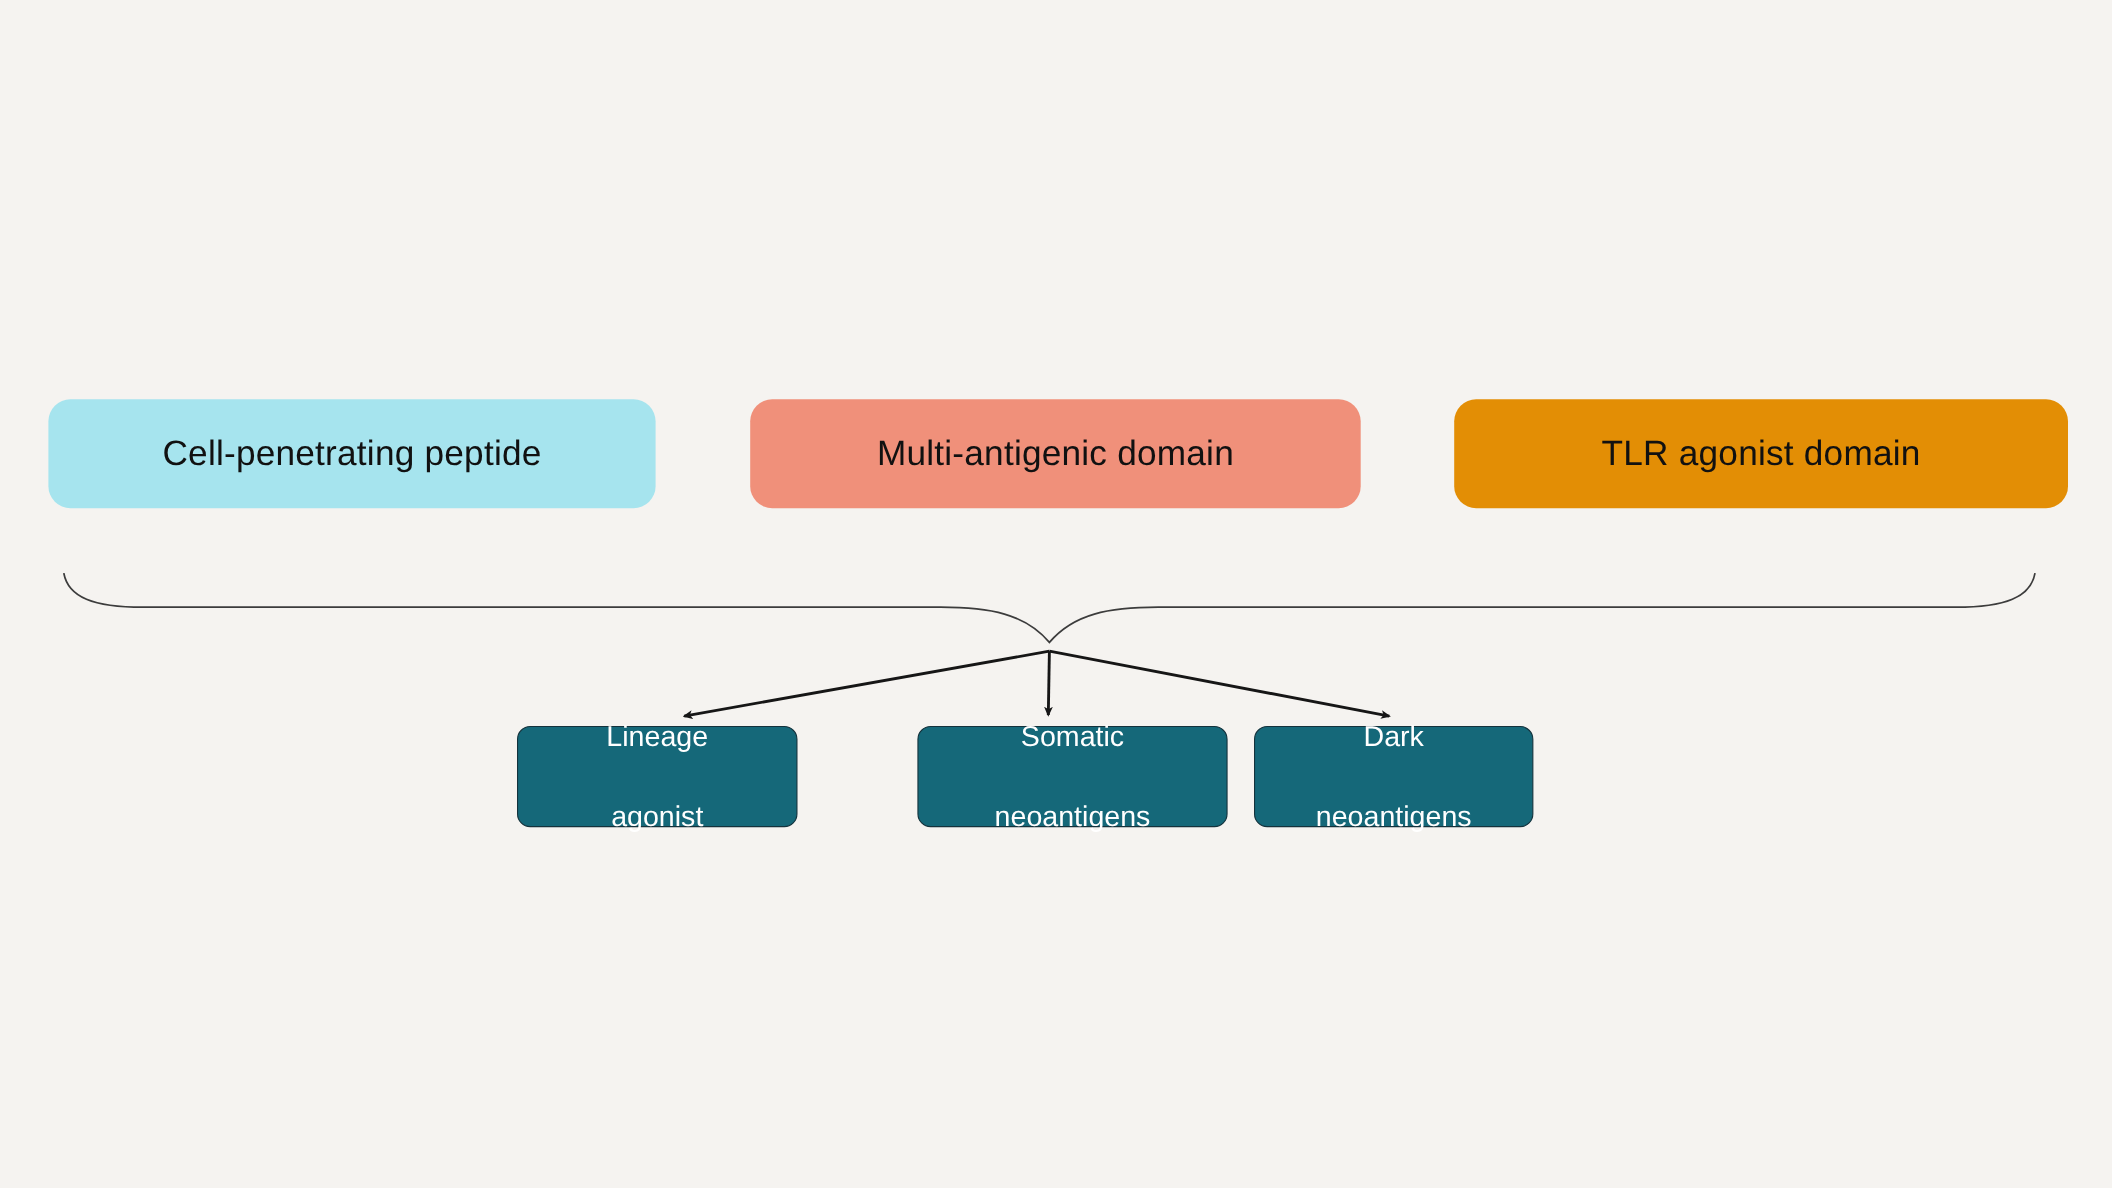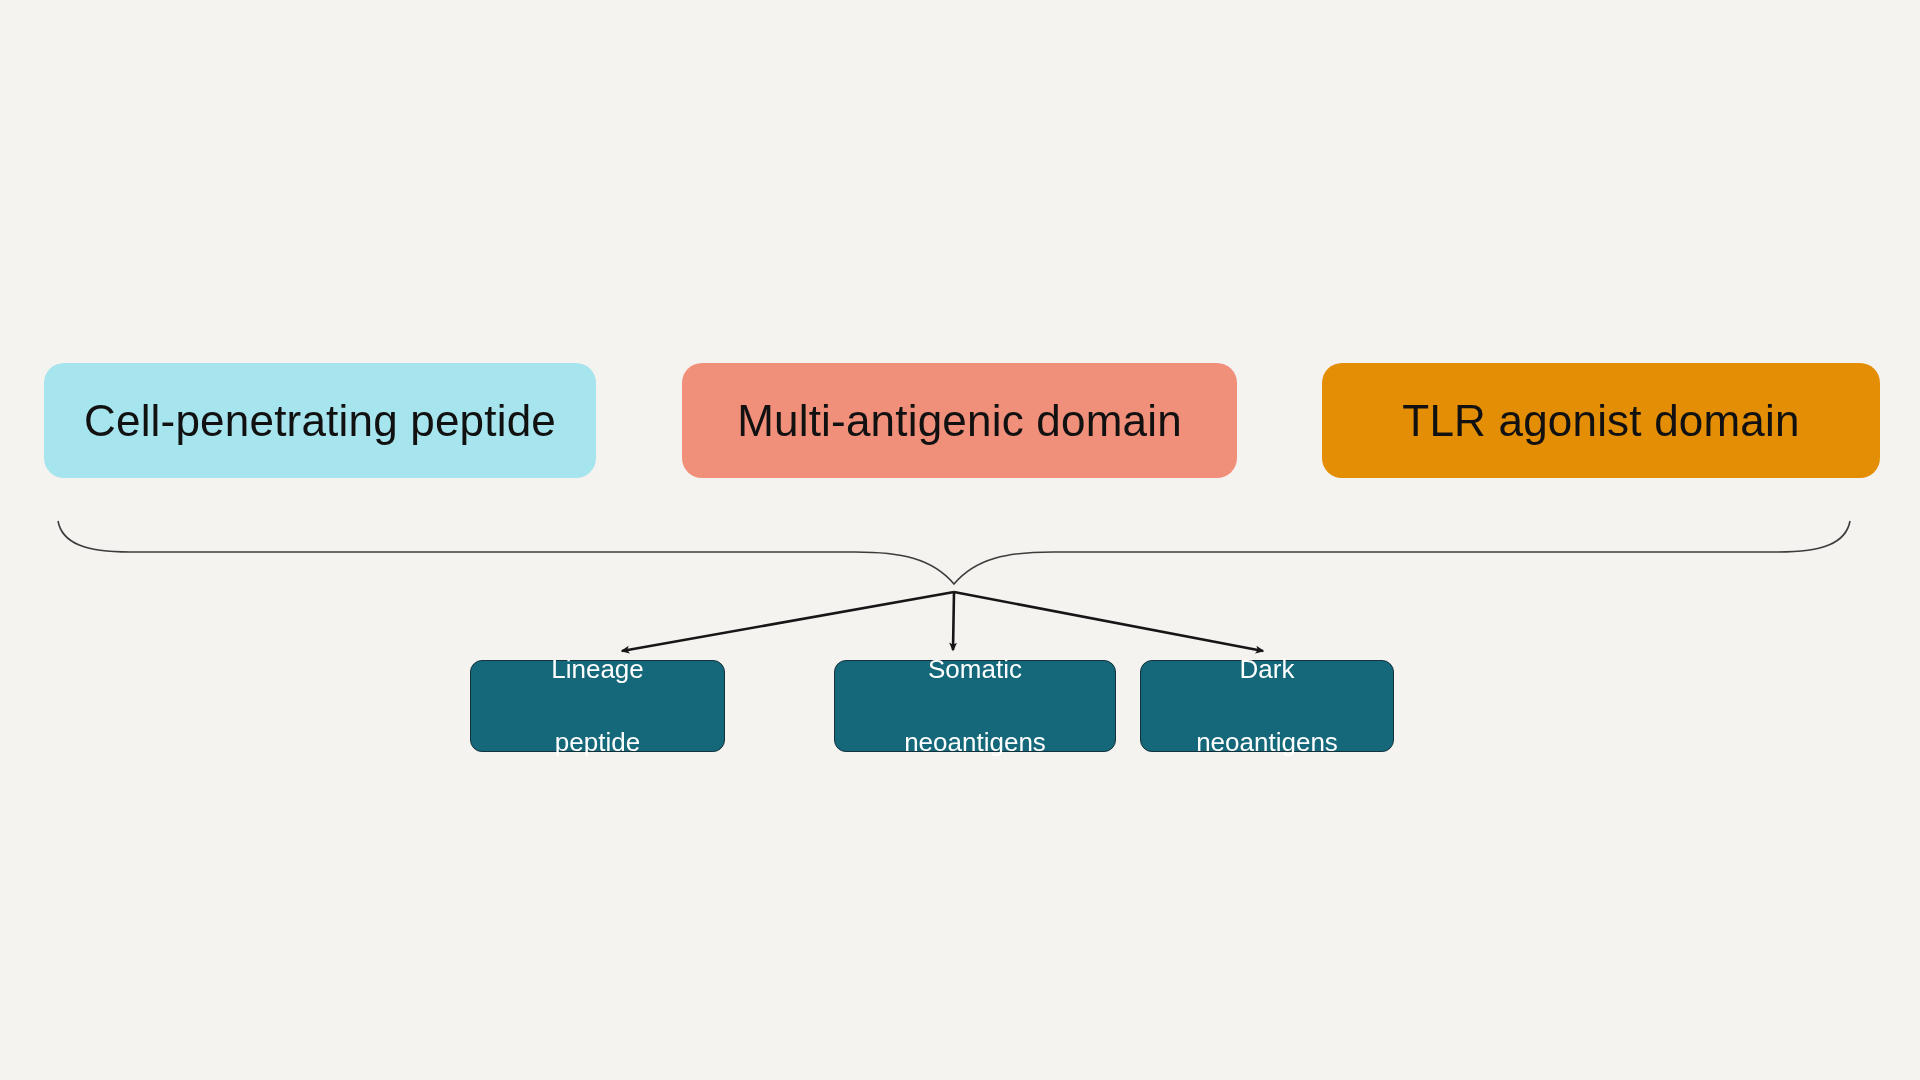--- a/index.html
+++ b/index.html
@@ -15,26 +15,26 @@
   }
   .canvas {
     position: relative;
     width: 1920px;
     height: 1080px;
     background: #f5f3f0;
   }
   .top-box {
     position: absolute;
     top: 363px;
-    height: 115px;
+    height: 99px;
     border-radius: 20px;
     display: flex;
     align-items: center;
     justify-content: center;
-    font-size: 44px;
+    font-size: 32px;
     font-weight: 500;
     letter-spacing: 0.2px;
     color: #111111;
   }
   .top-box-1 { left: 44px;   width: 552px; }
   .top-box-2 { left: 682px;  width: 555px; }
   .top-box-3 { left: 1322px; width: 558px; }
 
   .bottom-box {
     position: absolute;
@@ -109,21 +109,21 @@
              L 1778 552
              C 1823 552, 1846 543, 1850 521"></path>
 
     <line class="arrow-line" x1="954" y1="592" x2="622" y2="651" marker-end="url(#arrowhead)"></line>
     <line class="arrow-line" x1="954" y1="592" x2="953" y2="650" marker-end="url(#arrowhead)"></line>
     <line class="arrow-line" x1="954" y1="592" x2="1263" y2="651" marker-end="url(#arrowhead)"></line>
   </svg>
 
   <div class="bottom-box bottom-box-1" style="background-color: rgb(21, 104, 121);">
     <span>Lineage</span>
-    <span>peptide</span>
+    <span>agonist</span>
   </div>
 
   <div class="bottom-box bottom-box-2" style="background-color: rgb(21, 104, 121);">
     <span>Somatic</span>
     <span>neoantigens</span>
   </div>
 
   <div class="bottom-box bottom-box-3" style="background-color: rgb(21, 104, 121);">
     <span>Dark</span>
     <span>neoantigens</span>

